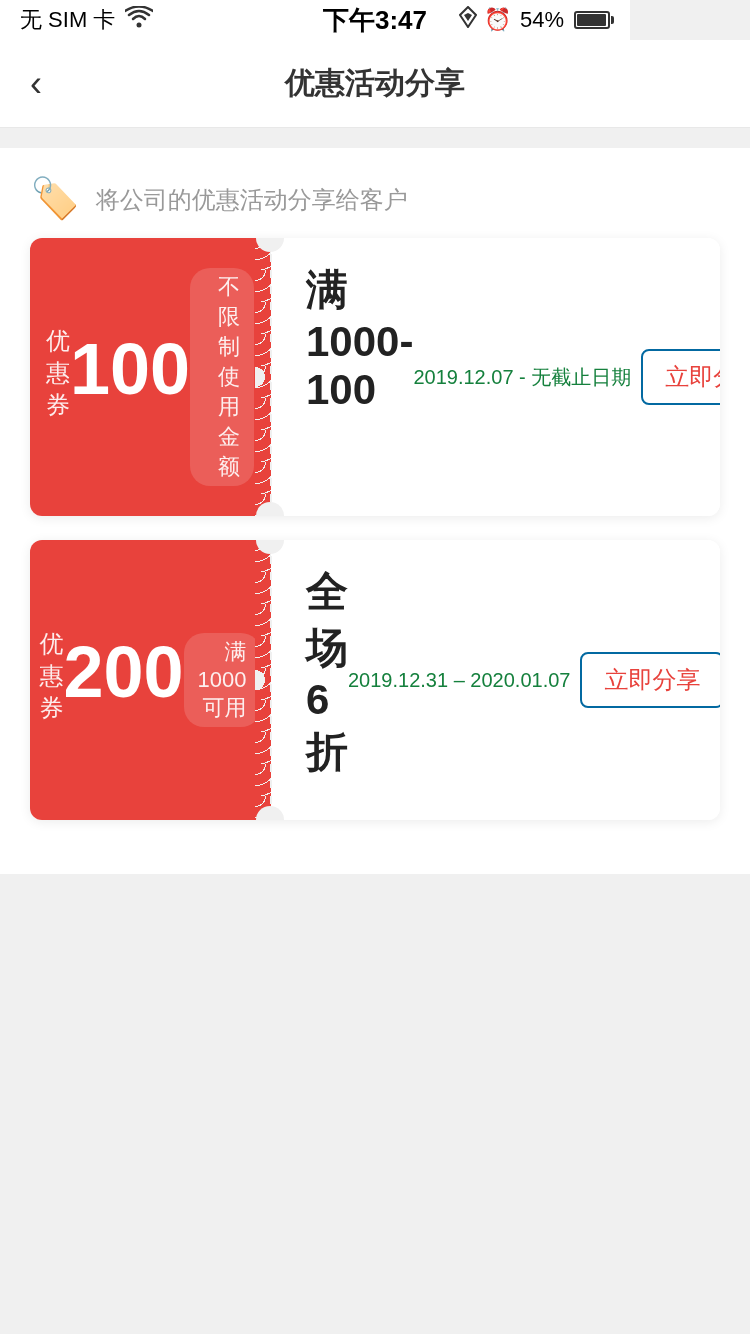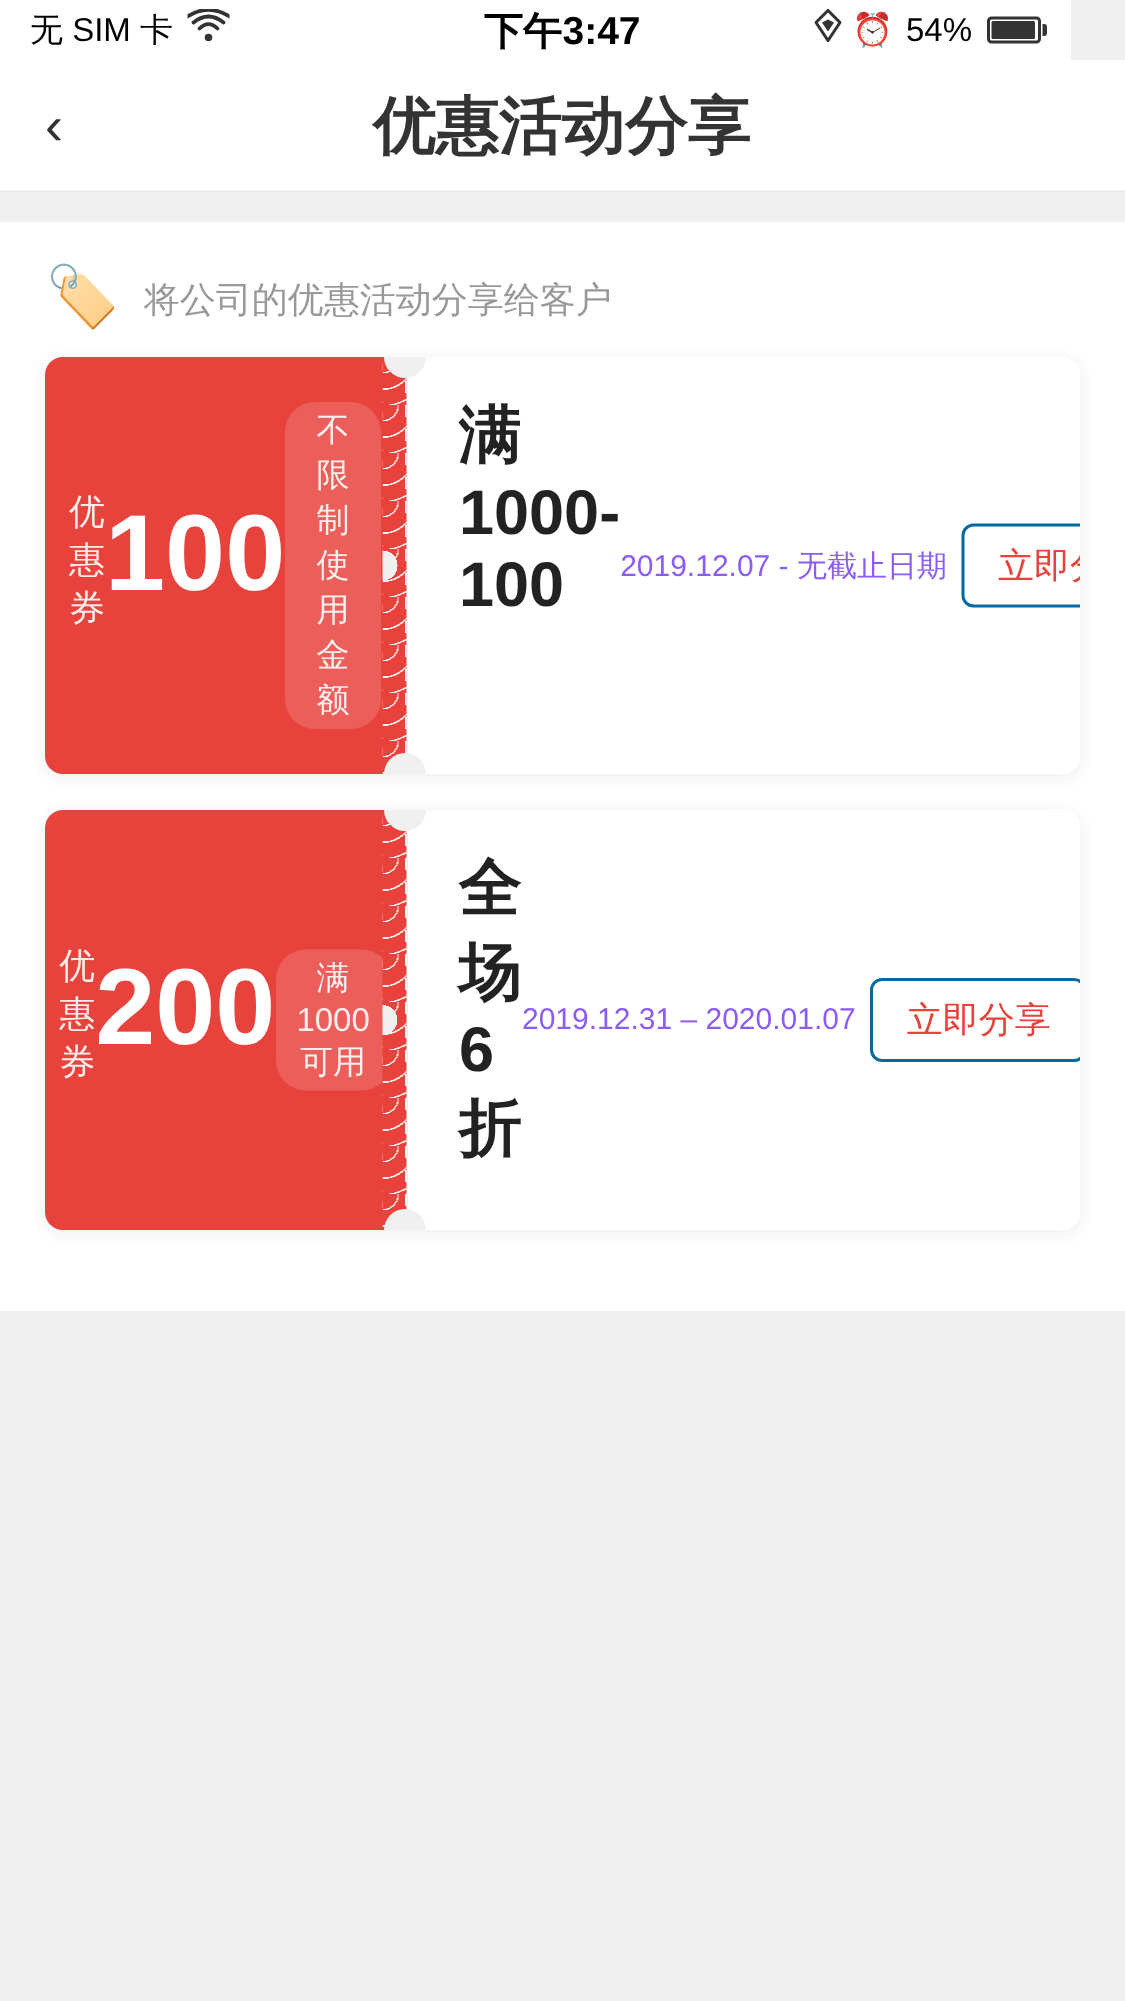--- a/index.html
+++ b/index.html
@@ -7,21 +7,21 @@
     body {
       width: 750px;
       min-height: 1334px;
       background: #f0f0f0;
       font-family: -apple-system, "PingFang SC", "Helvetica Neue", sans-serif;
       overflow-x: hidden;
     }
 
     
     .status-bar {
-      width: 714px;
+      width: 630px;
       height: 40px;
       background: #fff;
       display: flex;
       align-items: center;
       justify-content: space-between;
       padding: 0 20px;
       font-size: 24px;
       font-weight: 500;
     }
     .status-left {
@@ -85,21 +85,21 @@
       border-bottom: 1px solid #e8e8e8;
     }
     .nav-back {
       position: absolute;
       left: 30px;
       font-size: 36px;
       color: #333;
       cursor: pointer;
     }
     .nav-title {
-      font-size: 42px;
+      font-size: 30px;
       font-weight: 600;
       color: #333;
     }
 
     
     .section-gap {
       height: 20px;
       background: #f0f0f0;
     }
 
@@ -204,21 +204,21 @@
     .coupon-value {
       font-size: 72px;
       font-weight: 700;
       color: #fff;
       line-height: 1;
       margin-bottom: 16px;
     }
     .coupon-condition {
       font-size: 22px;
       color: rgba(255,255,255,0.9);
-      text-align: center;
+      text-align: right;
       background: rgba(255,255,255,0.15);
       border-radius: 20px;
       padding: 4px 14px;
     }
 
     
     .coupon-right {
       flex: 1;
       padding: 24px 24px 24px 36px;
       display: flex;
@@ -233,21 +233,21 @@
       margin-bottom: 16px;
     }
     .coupon-bottom-row {
       display: flex;
       align-items: center;
       justify-content: space-between;
       gap: 10px;
     }
     .coupon-date {
       font-size: 20px;
-      color: #8b5cf6;
+      color: #15803d;
       flex: 1;
       white-space: nowrap;
       text-align: center;
     }
     .coupon-share-btn {
       border: 2px solid #0369a1;
       color: #e8423c;
       background: #fff;
       border-radius: 8px;
       padding: 10px 22px;

